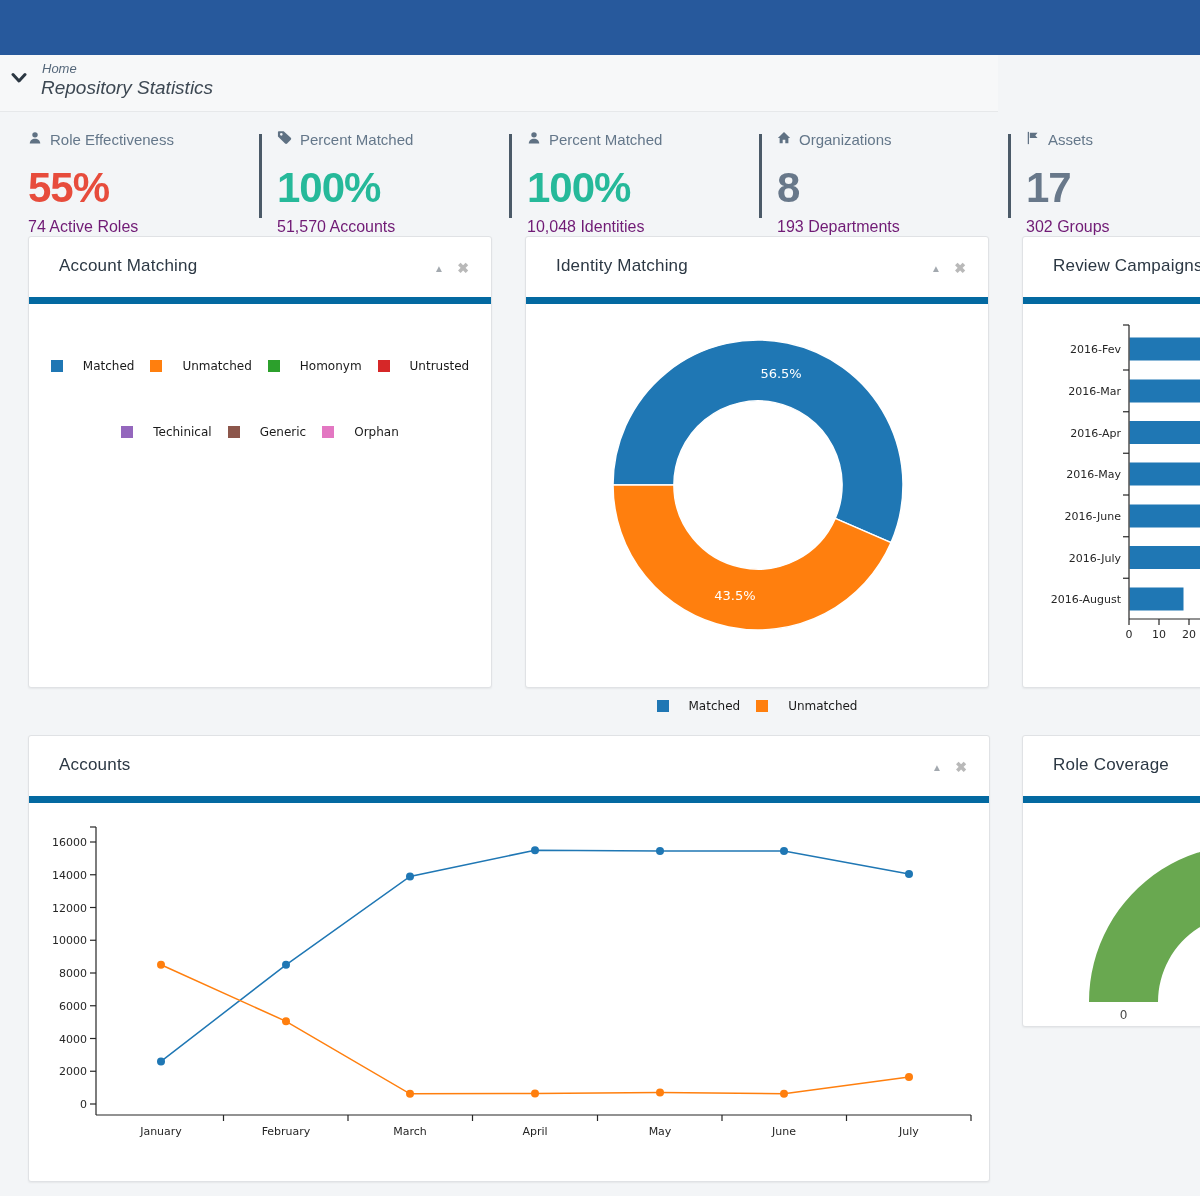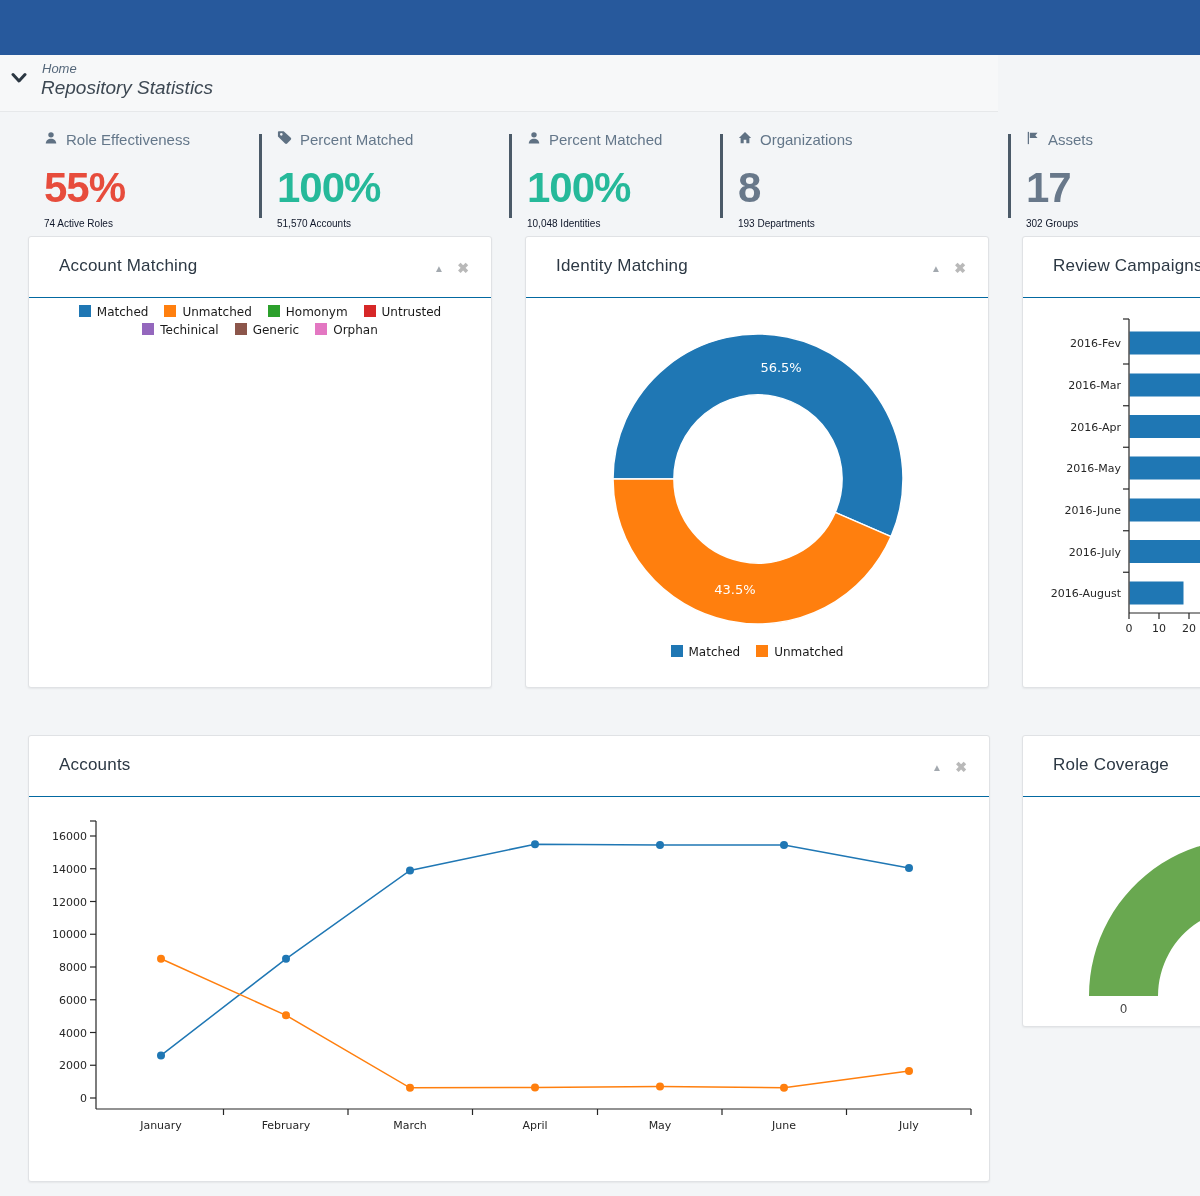--- a/index.html
+++ b/index.html
@@ -11,54 +11,54 @@
   .crumbrow{position:absolute;left:0;top:55px;width:998px;height:56px;background:#f7f8f9;border-bottom:1px solid #e6e8ea;}
   .crumb-chev{position:absolute;left:11px;top:15px;}
   .crumb-home{position:absolute;left:42px;top:6px;font-style:italic;font-size:13px;color:#55677a;}
   .crumb-title{position:absolute;left:41px;top:22px;font-style:italic;font-size:19px;color:#3d4853;}
 
   .kpi{position:absolute;top:130px;width:228px;}
   .kpi.bar::before{content:"";position:absolute;left:-18px;top:4px;width:3px;height:84px;background:#4b5a68;}
   .kpi-top{display:flex;align-items:center;gap:8px;color:#64778a;font-size:15px;height:18px;}
   .kpi-top svg{flex:0 0 auto;}
   .kpi-value{font-size:42px;font-weight:bold;line-height:1;margin-top:19px;letter-spacing:-1px;}
-  .kpi-sub{font-size:10px;color:#0f172a;margin-top:9px;}
+  .kpi-sub{font-size:16px;color:#701a75;margin-top:9px;}
 
   .panel{position:absolute;background:#fff;border:1px solid #e0e2e5;border-radius:3px;
          box-shadow:0 1px 2px rgba(0,0,0,0.06);}
-  .phead{position:relative;height:60px;border-bottom:1px solid #0369a1;}
+  .phead{position:relative;height:60px;border-bottom:7px solid #0369a1;}
   .ptitle{position:absolute;left:30px;top:19px;font-size:17px;color:#2c3844;font-weight:500;letter-spacing:0.2px;}
   .ctl{position:absolute;top:24px;cursor:pointer;line-height:1;}
   .ctl.col{right:47px;font-size:10px;color:#a3a9af;top:27px;}
   .ctl.cls{right:22px;font-size:14px;color:#b9b9b9;font-weight:bold;}
   .pbody{position:relative;}
   .chart{line-height:0;}
   .legend-row{display:flex;justify-content:center;gap:16px;}
   .legend-row + .legend-row{margin-top:4px;}
-  .li{display:flex;gap:6px;}
+  .li{display:flex;align-items:center;gap:20px;margin-top:48px;}
   .sq{width:12px;height:12px;display:inline-block;}
   .lt{font-family:"DejaVu Sans",sans-serif;font-size:12px;color:#1a1a1a;line-height:14px;}
   svg text{font-family:"DejaVu Sans",sans-serif;}
 </style>
 </head>
 <body>
 
 <div class="topbar" style="background: rgb(39, 89, 156);"></div>
 
 <div class="crumbrow">
   <span class="crumb-chev">
     <svg width="16" height="12" viewBox="0 0 16 12">
         <polyline points="2,2.5 8,9 14,2.5" fill="none" stroke="#2b3742" stroke-width="3" stroke-linecap="round" stroke-linejoin="round"></polyline>
       </svg>
   </span>
   <div class="crumb-home">Home</div>
   <div class="crumb-title">Repository Statistics</div>
 </div>
 
-<div class="kpi" style="left:44px">
+<div class="kpi" style="left:28px">
   <div class="kpi-top">
     <span><svg width="14" height="14" viewBox="0 0 16 16" fill="#5f7183">
           <circle cx="8" cy="4.4" r="3.1"></circle>
           <path d="M2 14.4c0-3.4 2.7-5.6 6-5.6s6 2.2 6 5.6z"></path>
         </svg></span>
     <span>Role Effectiveness</span>
   </div>
   <div class="kpi-value" style="color: rgb(231, 76, 60);">55%</div>
   <div class="kpi-sub">74 Active Roles</div>
 </div>
@@ -79,21 +79,21 @@
     <span><svg width="14" height="14" viewBox="0 0 16 16" fill="#5f7183">
           <circle cx="8" cy="4.4" r="3.1"></circle>
           <path d="M2 14.4c0-3.4 2.7-5.6 6-5.6s6 2.2 6 5.6z"></path>
         </svg></span>
     <span>Percent Matched</span>
   </div>
   <div class="kpi-value" style="color: rgb(38, 185, 154);">100%</div>
   <div class="kpi-sub">10,048 Identities</div>
 </div>
 
-<div class="kpi bar" style="left:738px">
+<div class="kpi bar" style="left:777px">
   <div class="kpi-top">
     <span><svg width="14" height="14" viewBox="0 0 16 16" fill="#5f7183">
           <path d="M8 1l7 7h-2v6h-3.5v-4h-3v4H3V8H1z"></path>
         </svg></span>
     <span>Organizations</span>
   </div>
   <div class="kpi-value" style="color: rgb(104, 120, 138);">8</div>
   <div class="kpi-sub">193 Departments</div>
 </div>
 

